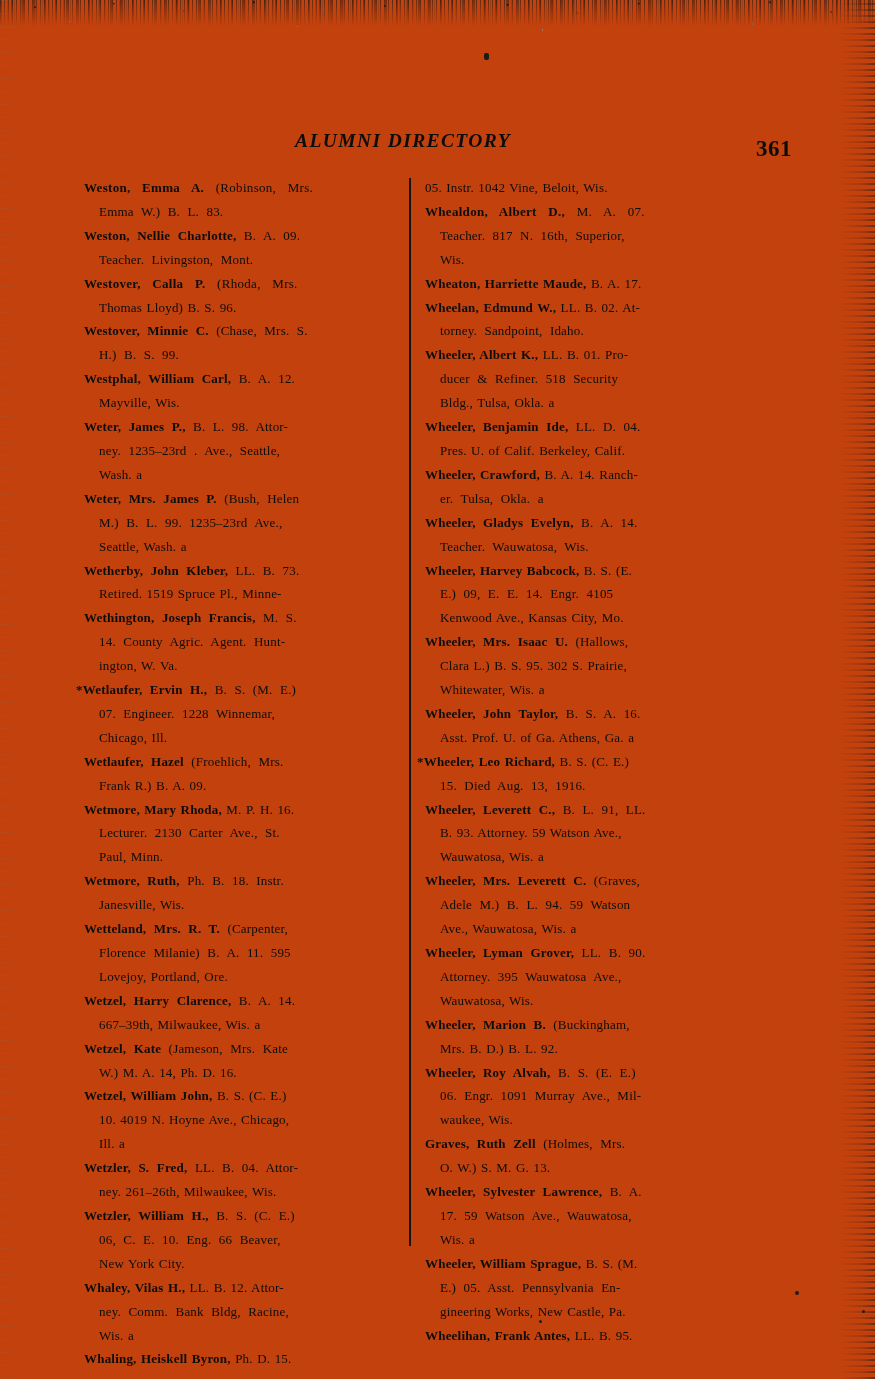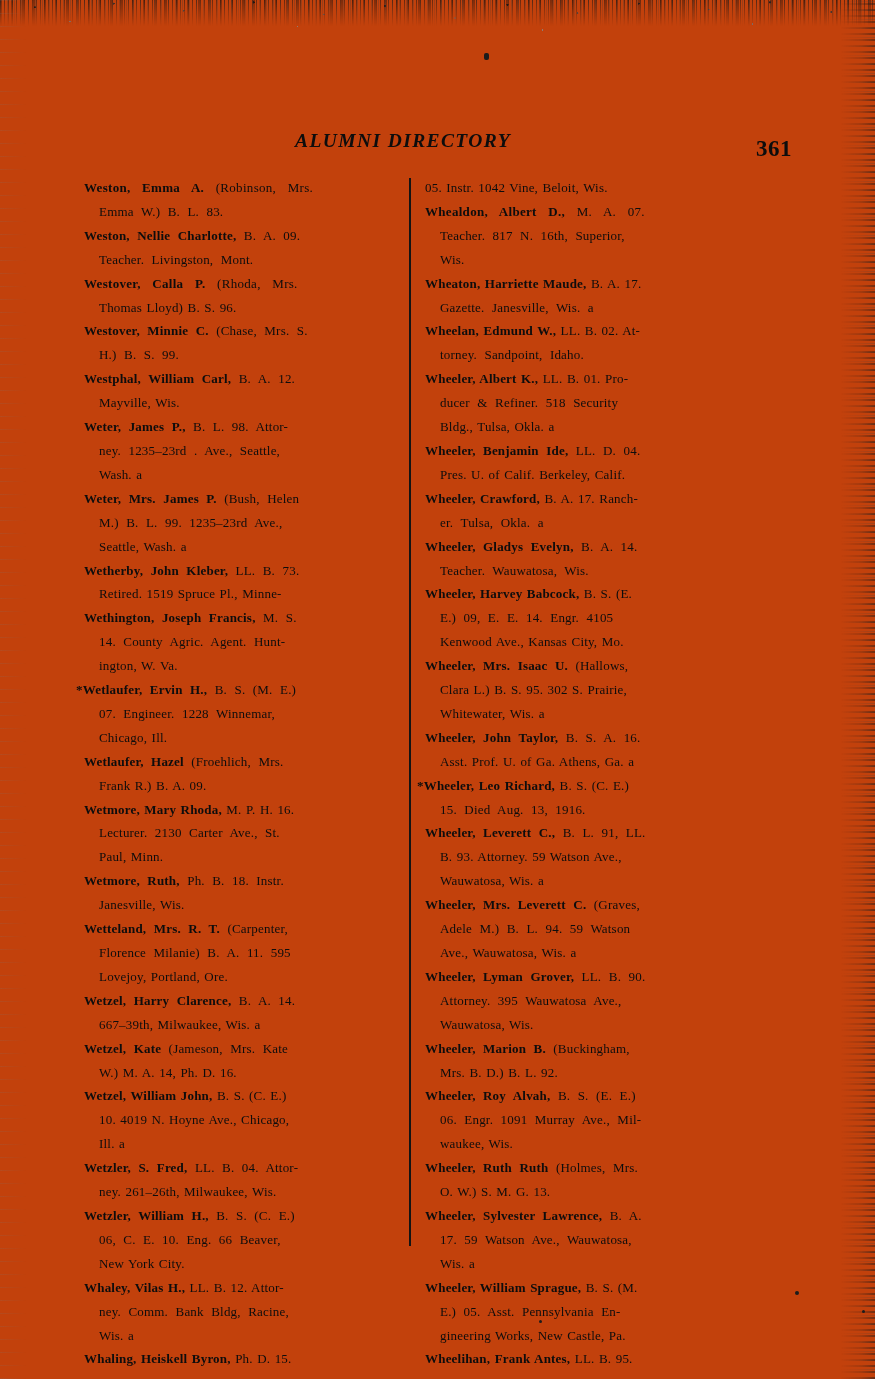--- a/index.html
+++ b/index.html
@@ -280,37 +280,36 @@
         <div class="entry">
           <span class="ln sp1"><span>05. Instr. 1042 Vine, Beloit, Wis.</span></span>
         </div>
         <div class="entry">
           <span class="ln sp3"><span class="nm">Whealdon, Albert D.,</span><span> M. A. 07.</span></span>
           <span class="ln sp2"><span>Teacher. 817 N. 16th, Superior,</span></span>
           <span class="ln sp1"><span>Wis.</span></span>
         </div>
         <div class="entry">
           <span class="ln sp1"><span class="nm">Wheaton, Harriette Maude,</span><span> B. A. 17.</span></span>
-          <span class="ln sp2"><span>Gazette. Janesville, Wis. a</span></span>
         </div>
         <div class="entry">
           <span class="ln sp1"><span class="nm">Wheelan, Edmund W.,</span><span> LL. B. 02. At-</span></span>
           <span class="ln sp2"><span>torney. Sandpoint, Idaho.</span></span>
         </div>
         <div class="entry">
           <span class="ln sp1"><span class="nm">Wheeler, Albert K.,</span><span> LL. B. 01. Pro-</span></span>
           <span class="ln sp2"><span>ducer &amp; Refiner. 518 Security</span></span>
           <span class="ln sp1"><span>Bldg., Tulsa, Okla. a</span></span>
         </div>
         <div class="entry">
           <span class="ln sp2"><span class="nm">Wheeler, Benjamin Ide,</span><span> LL. D. 04.</span></span>
           <span class="ln sp1"><span>Pres. U. of Calif. Berkeley, Calif.</span></span>
         </div>
         <div class="entry">
-          <span class="ln sp1"><span class="nm">Wheeler, Crawford,</span><span> B. A. 17. Ranch-</span></span>
+          <span class="ln sp1"><span class="nm">Wheeler, Crawford,</span><span> B. A. 14. Ranch-</span></span>
           <span class="ln sp2"><span>er. Tulsa, Okla. a</span></span>
         </div>
         <div class="entry">
           <span class="ln sp2"><span class="nm">Wheeler, Gladys Evelyn,</span><span> B. A. 14.</span></span>
           <span class="ln sp2"><span>Teacher. Wauwatosa, Wis.</span></span>
         </div>
         <div class="entry">
           <span class="ln sp1"><span class="nm">Wheeler, Harvey Babcock,</span><span> B. S. (E.</span></span>
           <span class="ln sp2"><span>E.) 09, E. E. 14. Engr. 4105</span></span>
           <span class="ln sp1"><span>Kenwood Ave., Kansas City, Mo.</span></span>
@@ -346,21 +345,21 @@
         <div class="entry">
           <span class="ln sp2"><span class="nm">Wheeler, Marion B.</span><span> (Buckingham,</span></span>
           <span class="ln sp1"><span>Mrs. B. D.) B. L. 92.</span></span>
         </div>
         <div class="entry">
           <span class="ln sp2"><span class="nm">Wheeler, Roy Alvah,</span><span> B. S. (E. E.)</span></span>
           <span class="ln sp2"><span>06. Engr. 1091 Murray Ave., Mil-</span></span>
           <span class="ln sp1"><span>waukee, Wis.</span></span>
         </div>
         <div class="entry">
-          <span class="ln sp2"><span class="nm">Wheeler, Ruth Ruth</span><span> (Holmes, Mrs.</span></span>
+          <span class="ln sp2"><span class="nm">Graves, Ruth Zell</span><span> (Holmes, Mrs.</span></span>
           <span class="ln sp1"><span>O. W.) S. M. G. 13.</span></span>
         </div>
         <div class="entry">
           <span class="ln sp2"><span class="nm">Wheeler, Sylvester Lawrence,</span><span> B. A.</span></span>
           <span class="ln sp2"><span>17. 59 Watson Ave., Wauwatosa,</span></span>
           <span class="ln sp1"><span>Wis. a</span></span>
         </div>
         <div class="entry">
           <span class="ln sp1"><span class="nm">Wheeler, William Sprague,</span><span> B. S. (M.</span></span>
           <span class="ln sp2"><span>E.) 05. Asst. Pennsylvania En-</span></span>

